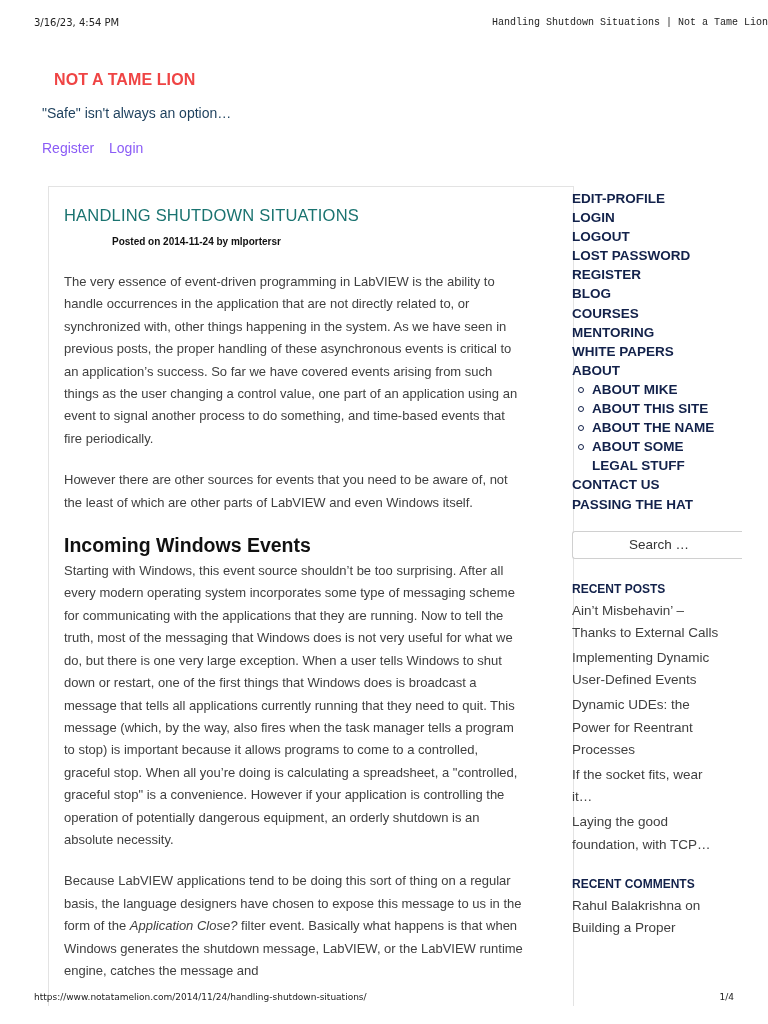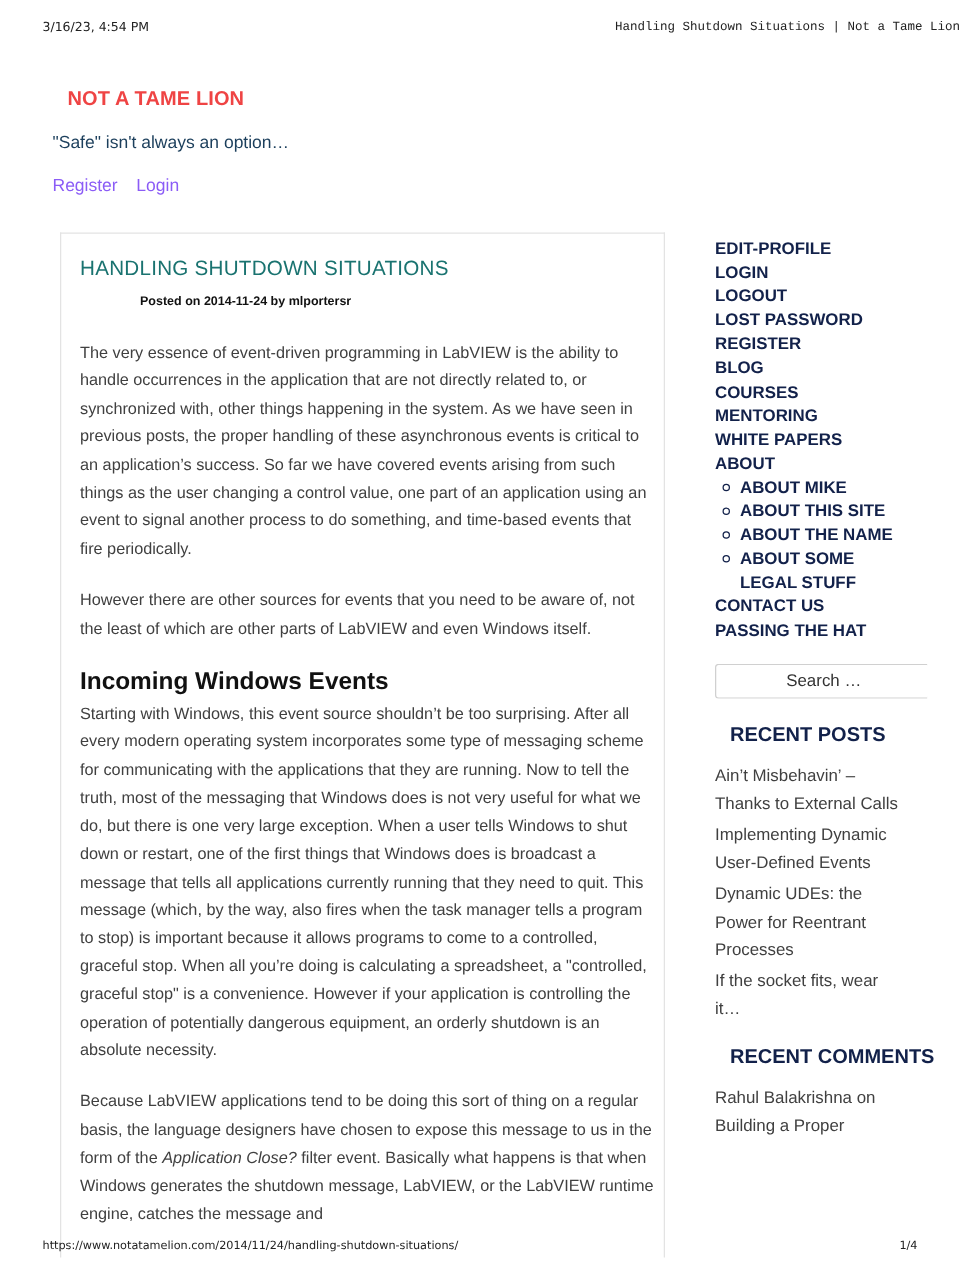--- a/index.html
+++ b/index.html
@@ -19,21 +19,21 @@
   .site-header { position: absolute; left: 42px; top: 56px; }
   .site-title {
     font-size: 16px; font-weight: bold; color: #ef4444; letter-spacing: 0.1px;
     margin: 12px; line-height: 24px;
   }
   .site-tagline { font-size: 14px; color: #1c3f5c; margin-top: 5px; line-height: 18px; }
   .site-links { font-size: 14px; color: #8b5cf6; margin-top: 17px; line-height: 18px; }
   .site-links span { margin-right: 11px; cursor: pointer; }
 
   .article-card {
-    position: absolute; left: 48px; top: 186px; width: 484px; height: 820px;
+    position: absolute; left: 48px; top: 186px; width: 526px; height: 820px;
     border: 1px solid #e3e3e3; border-bottom: none; box-sizing: border-box;
   }
   .entry-title {
     position: absolute; left: 15px; top: 19px; margin: 0;
     font-size: 16.5px; font-weight: normal; color: #1a7370; letter-spacing: 0.2px;
   }
   .entry-meta {
     position: absolute; left: 15px; top: 49px; font-size: 10px; font-weight: bold; color: #111; padding-left: 48px;
   }
   .entry-content { position: absolute; left: 15px; top: 84px; width: 460px; }
@@ -57,21 +57,21 @@
     content: ""; position: absolute; left: -14px; top: 7px; width: 4px; height: 4px;
     border: 1px solid #12214a; border-radius: 50%;
   }
   .search-box {
     margin-top: 17px; width: 170px; height: 28px; border: 1px solid #d0d0d0; border-right: none;
     border-radius: 3px 0 0 3px; box-sizing: border-box; font-size: 13.5px; color: #333;
     padding: 0 0 0 3px; font-family: "Liberation Sans", sans-serif; outline: none; text-align: center;
   }
   .search-box::placeholder { color: #333; }
   .widget-title {
-    font-size: 16px; font-weight: bold; color: #12214a; margin: 12px; line-height: 18px;
+    font-size: 12px; font-weight: bold; color: #12214a; margin: 0; line-height: 18px;
   }
   .widget-recent { margin-top: 21px; }
   .widget-list { list-style: none; margin: 2px 0 0 0; padding: 0; }
   .widget-list li {
     font-size: 13.5px; color: #404040; line-height: 22.2px; margin-bottom: 3px; width: 150px;
     cursor: pointer;
   }
   .widget-comments { margin-top: 19px; }
   .widget-comments .widget-list li { margin-bottom: 0; }
 
@@ -137,20 +137,21 @@
 
   <input class="search-box" type="text" placeholder="Search …" style="">
 
   <section class="widget-recent">
     <h3 class="widget-title">RECENT POSTS</h3>
     <ul class="widget-list">
       <li>Ain’t Misbehavin’ – Thanks to External Calls</li>
       <li>Implementing Dynamic User-Defined Events</li>
       <li>Dynamic UDEs: the Power for Reentrant Processes</li>
       <li>If the socket fits, wear it…</li>
+      <li>Laying the good foundation, with TCP…</li>
     </ul>
   </section>
 
   <section class="widget-comments">
     <h3 class="widget-title">RECENT COMMENTS</h3>
     <ul class="widget-list">
       <li>Rahul Balakrishna on Building a Proper</li>
     </ul>
   </section>
 </aside>

